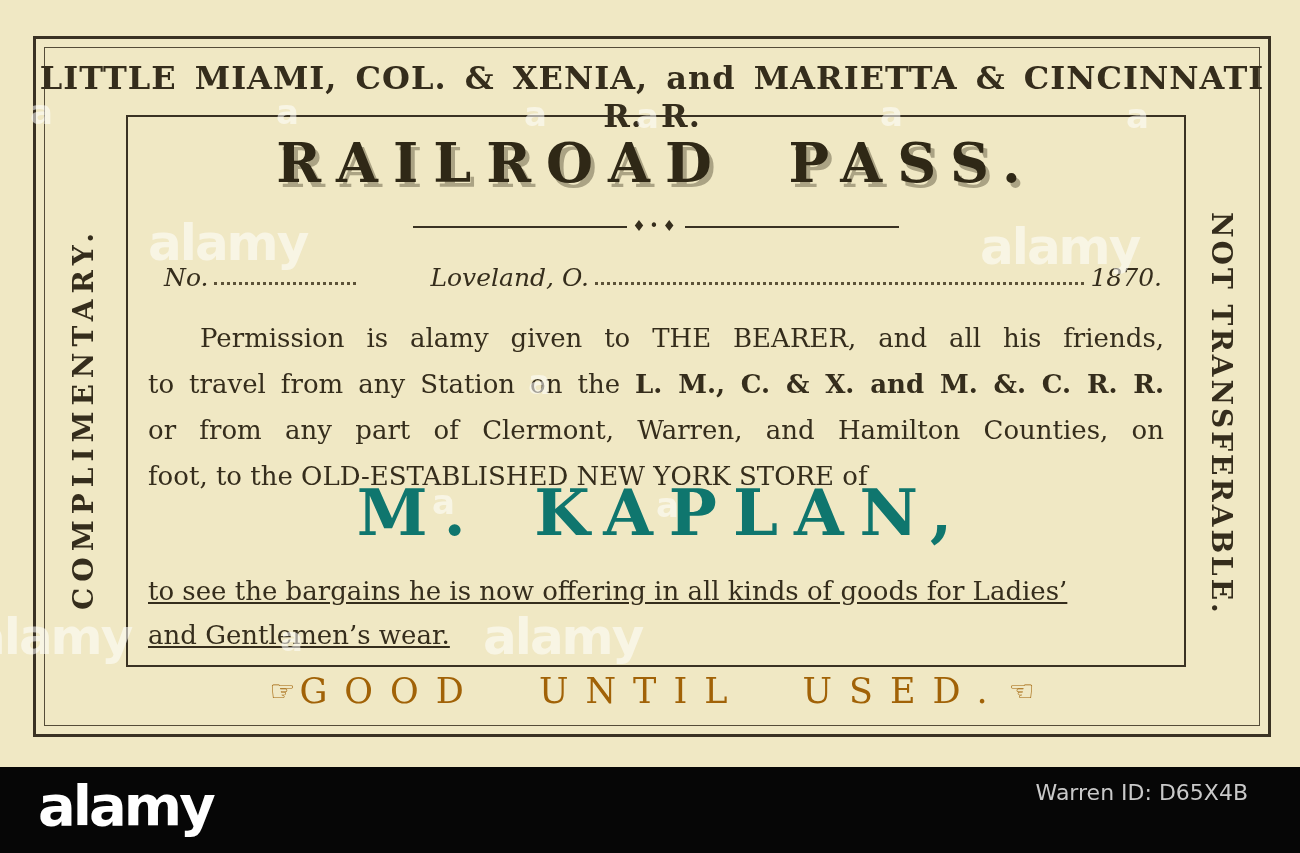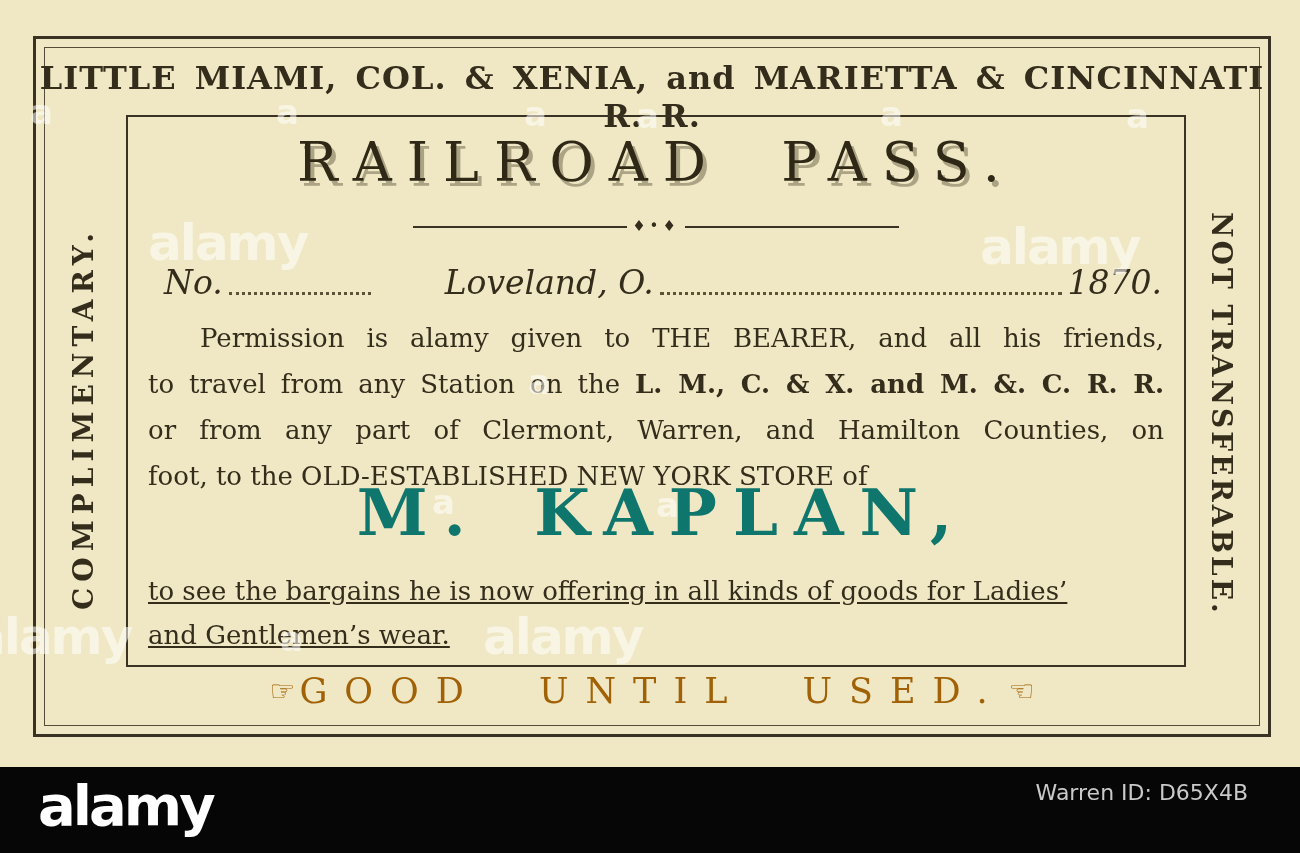--- a/index.html
+++ b/index.html
@@ -39,36 +39,36 @@
   .side-right span { letter-spacing:3px; }
 
   
   .main-box {
     position:absolute; left:90px; top:76px; width:1060px; height:552px;
     border:2px solid #3a3223;
   }
 
   .pass-title {
     position:absolute; top:14px; left:0; right:0; text-align:center;
-    font-weight:400; font-size:54px; color:#2f2816;
+    font-weight:700; font-size:54px; color:#2f2816;
     letter-spacing:15px; word-spacing:28px;
     text-shadow:4px 5px 0 rgba(58,50,30,0.38);
   }
 
   .divider {
     position:absolute; top:102px; left:50%; transform:translateX(-50%);
     width:486px; display:flex; align-items:center; gap:5px; color:#352d1c;
   }
   .divider::before, .divider::after { content:""; flex:1; border-top:2px solid #3a3223; }
   .divider .orn { font-family:"DejaVu Sans", sans-serif; font-size:15px; letter-spacing:4px; line-height:1; }
 
   .date-row {
     position:absolute; top:146px; left:20px; right:22px;
     display:flex; align-items:baseline;
-    font-style:italic; font-size:33px; color:#352d1c;
+    font-style:italic; font-size:25px; color:#352d1c;
   }
   .date-row .no-label { margin-left:16px; }
   .leader { align-self:flex-end; margin-bottom:7px; border-bottom:3px dotted #5c5238; }
   .leader-1 { width:142px; margin-left:6px; margin-right:74px; }
   .leader-2 { flex:1; margin-left:6px; margin-right:6px; }
 
   .body-text {
     position:absolute; top:198px; left:20px; right:20px;
     font-size:26px; line-height:46px; color:#352d1c;
   }

